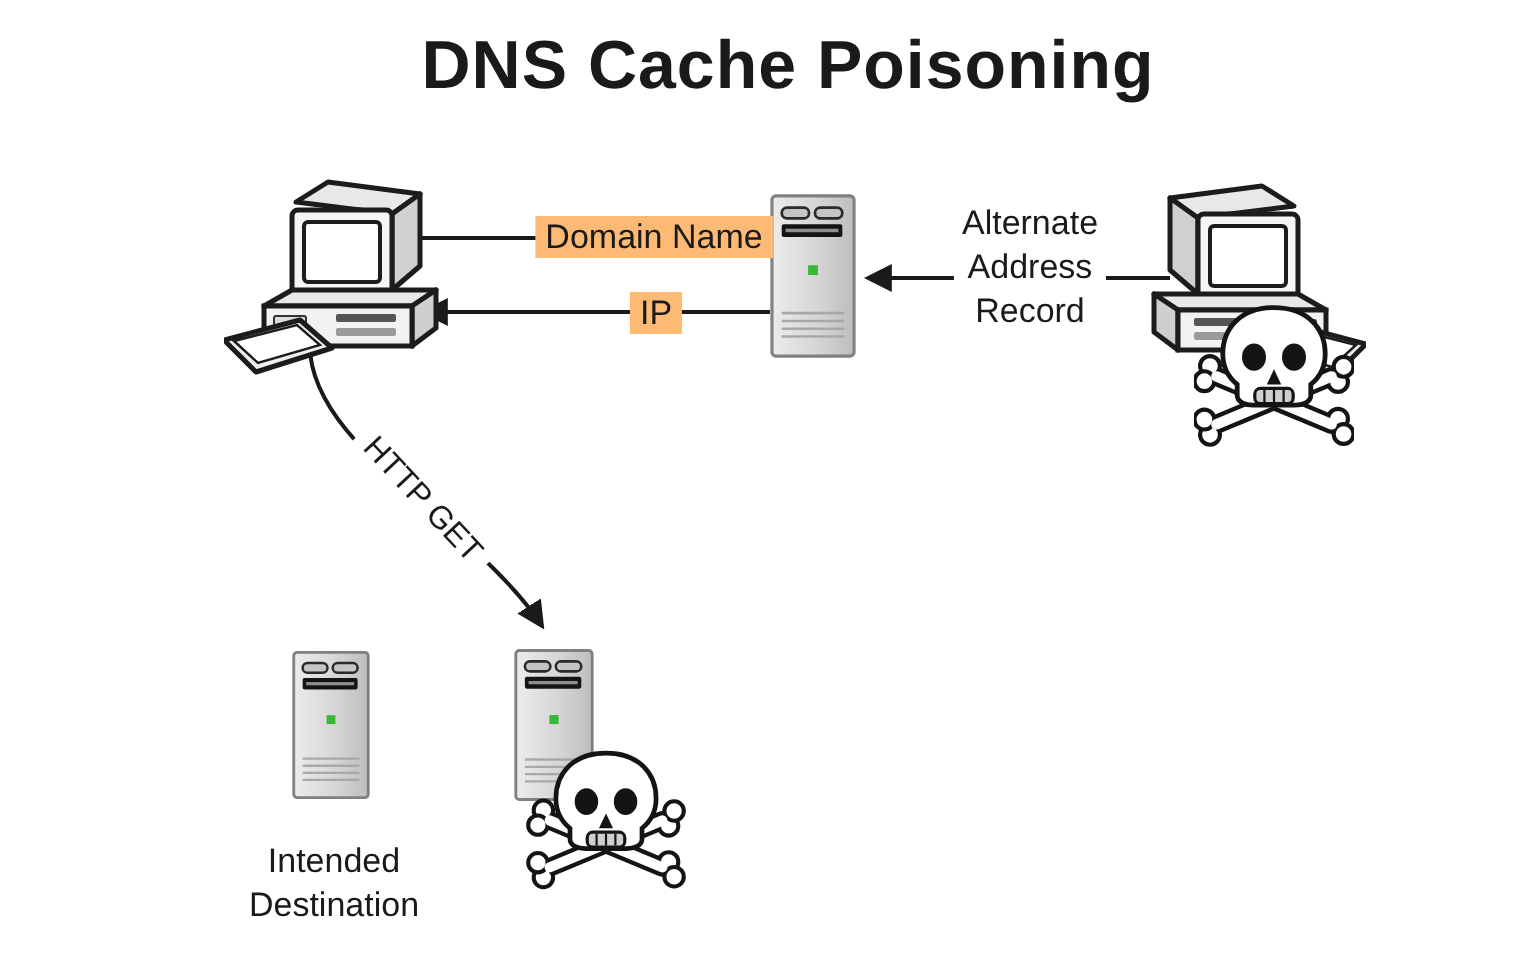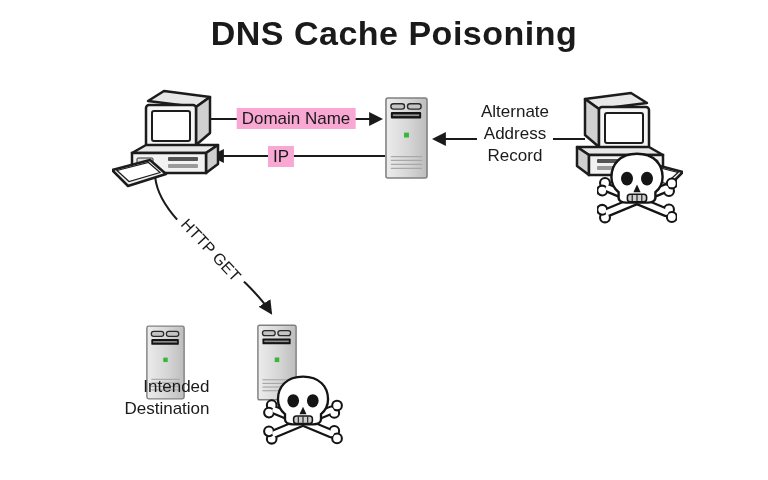--- a/index.html
+++ b/index.html
@@ -9,25 +9,25 @@
   }
   .title{
     position:absolute;top:14px;left:20px;right:0;text-align:center;
     font-size:34px;font-weight:700;letter-spacing:0.5px;color:#1a1a1a;
   }
   svg{position:absolute;top:0;left:0;}
   .lbl{
     position:absolute;font-size:17px;line-height:21px;color:#1a1a1a;
     white-space:pre-line;text-align:center;
   }
-  .onLine{background:#f9a8d4;padding:0 5px;transform:translateX(-50%);}
+  .onLine{background:#fdba74;padding:0 5px;transform:translateX(-50%);margin-left:31px;}
   .lbl-local-dns{left:409px;top:182px;transform:translateX(-50%);}
-  .lbl-intended{left:167px;top:376px;transform:translateX(-50%);line-height:22px;text-align:right;}
+  .lbl-intended{left:167px;top:420px;transform:translateX(-50%);line-height:22px;}
   .lbl-domain{left:296px;top:108px;}
-  .lbl-ip{left:281px;top:146px;}
+  .lbl-ip{left:297px;top:146px;}
   .lbl-alt{left:500px;top:101px;line-height:22px;background:#fff;transform:translateX(-50%);padding:0 4px;margin-left:15px;}
   .lbl-httpget{
     left:211px;top:250px;font-size:16px;background:#fff;padding:1px 6px;
     transform:translate(-50%,-50%) rotate(47deg);white-space:nowrap;
   }
 </style>
 </head>
 <body>
 
 <div id="stage">

